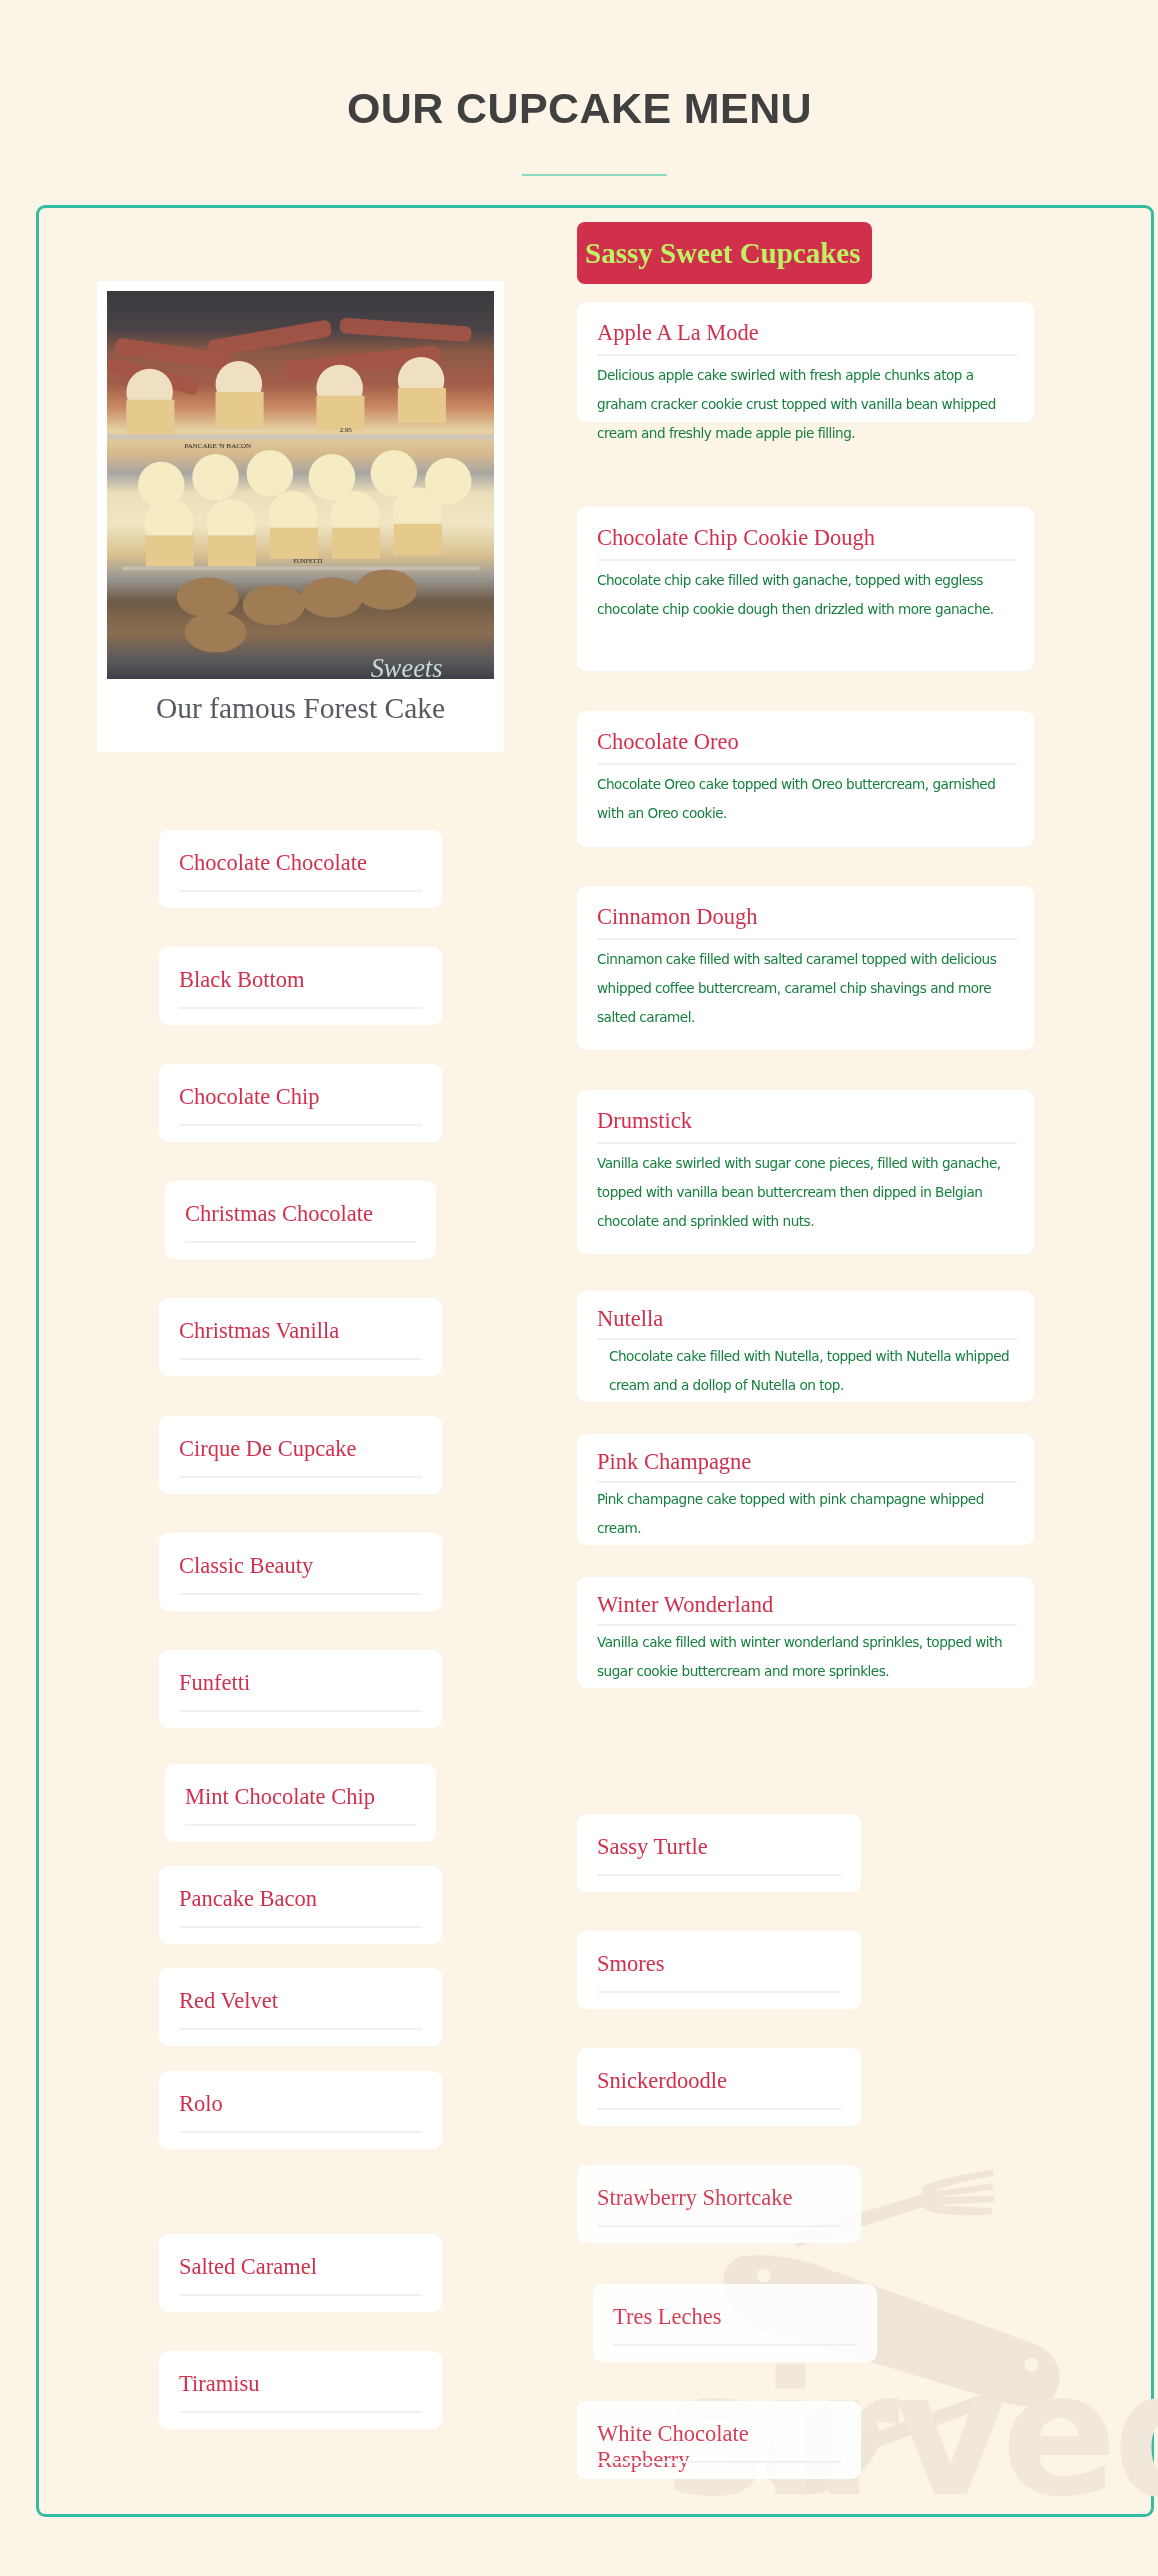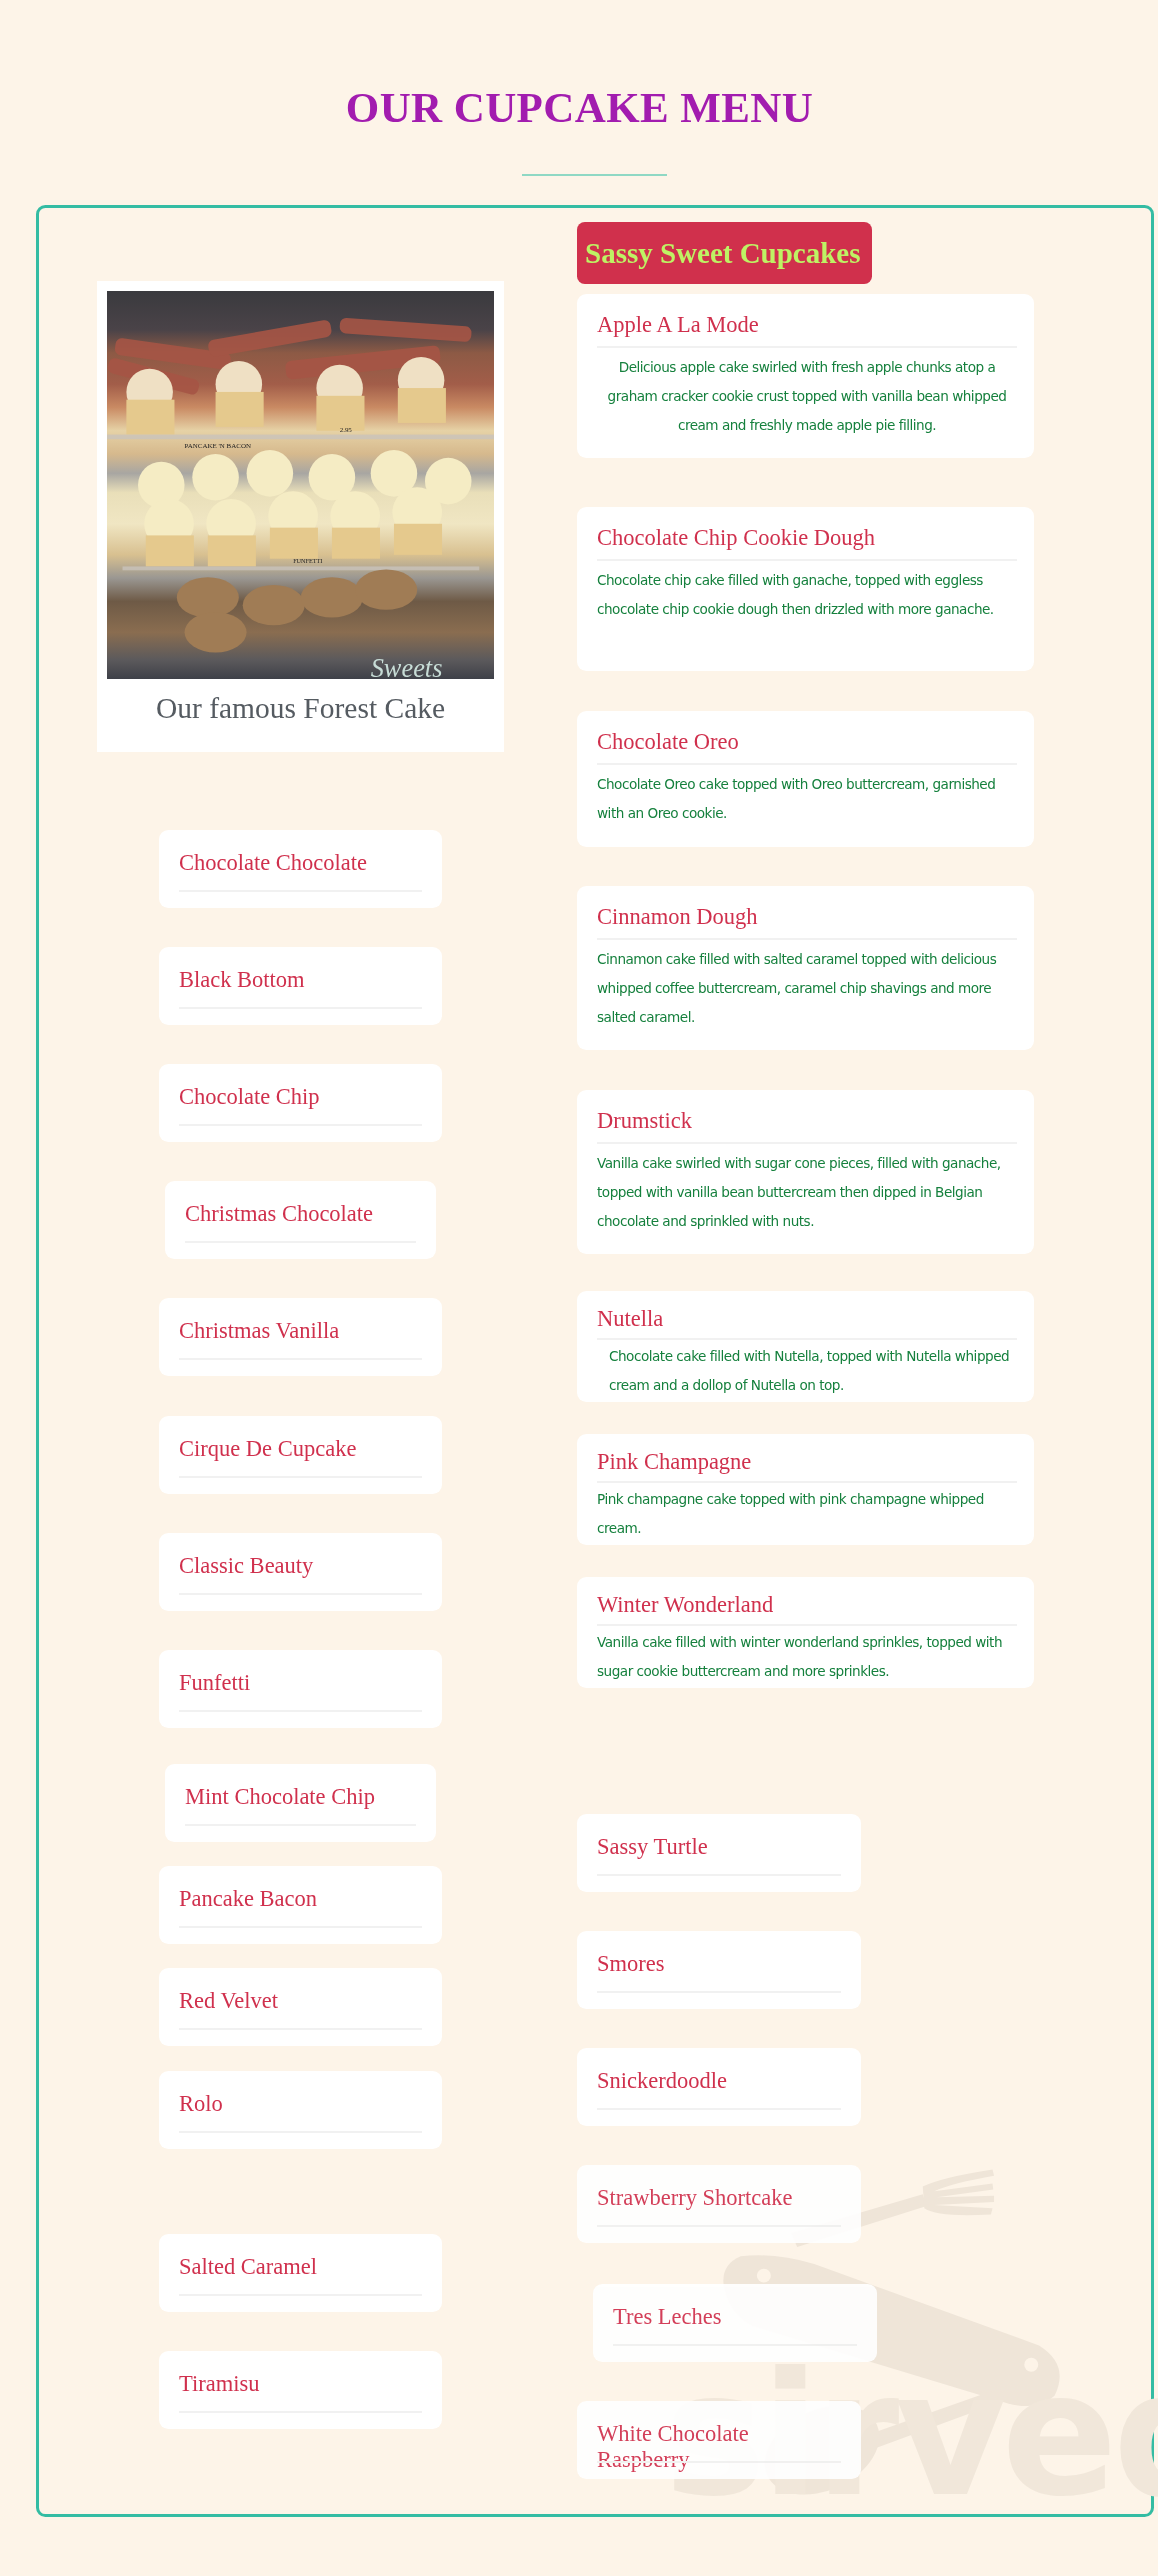--- a/index.html
+++ b/index.html
@@ -1,22 +1,22 @@
 <!DOCTYPE html>
 <html style="font-size:12.4px"><head>
   <meta charset="utf-8">
   <style>
     * { box-sizing: border-box; margin: 0; padding: 0; }
     html, body { width: 1159px; height: 2576px; background: #fdf4e8; overflow: hidden; }
     body { position: relative; font-family: "Liberation Serif", serif; }
 
     .page-title {
       position: absolute; left: 0; width: 1159px; top: 81px;
-      text-align: center; font-family: Liberation Serif, serif;
-      font-size: 43px; color: #a21caf; letter-spacing: 0.4px; line-height: 54px;
+      text-align: center; font-family: Liberation Sans, sans-serif;
+      font-size: 43px; color: #404040; letter-spacing: 0.4px; line-height: 54px;
     }
     .title-divider {
       position: absolute; left: 522px; top: 174px; width: 145px; height: 1.6px;
       background: #8fd8c4;
     }
     .menu-frame {
       position: absolute; left: 36px; top: 205px; width: 1118px; height: 2312px;
       border: 3.9px solid #34bca3; border-radius: 9.3px;
     }
 
@@ -167,21 +167,21 @@
       <text x="340" y="498" font-family="Liberation Serif, serif" font-style="italic" font-size="34" fill="#c7dcd6">Sweets</text>
     </svg>
   </div>
   <div class="photo-caption">Our famous Forest Cake</div>
 </div>
 
 <div class="badge">
   <span>Sassy Sweet Cupcakes</span>
 </div>
 
-<div class="desc-card" style="top:294px;height:164px;text-align:center;">
+<div class="desc-card" style="top:302px;height:120px;">
   <div class="name">Apple A La Mode</div>
   <div class="rule"></div>
   <div class="desc">Delicious apple cake swirled with fresh apple chunks atop a graham cracker cookie crust topped with vanilla bean whipped cream and freshly made apple pie filling.</div>
 </div>
 <div class="desc-card" style="top:507px;height:164px;">
   <div class="name">Chocolate Chip Cookie Dough</div>
   <div class="rule"></div>
   <div class="desc">Chocolate chip cake filled with ganache, topped with eggless chocolate chip cookie dough then drizzled with more ganache.</div>
 </div>
 <div class="desc-card" style="top:711px;height:136px;">

